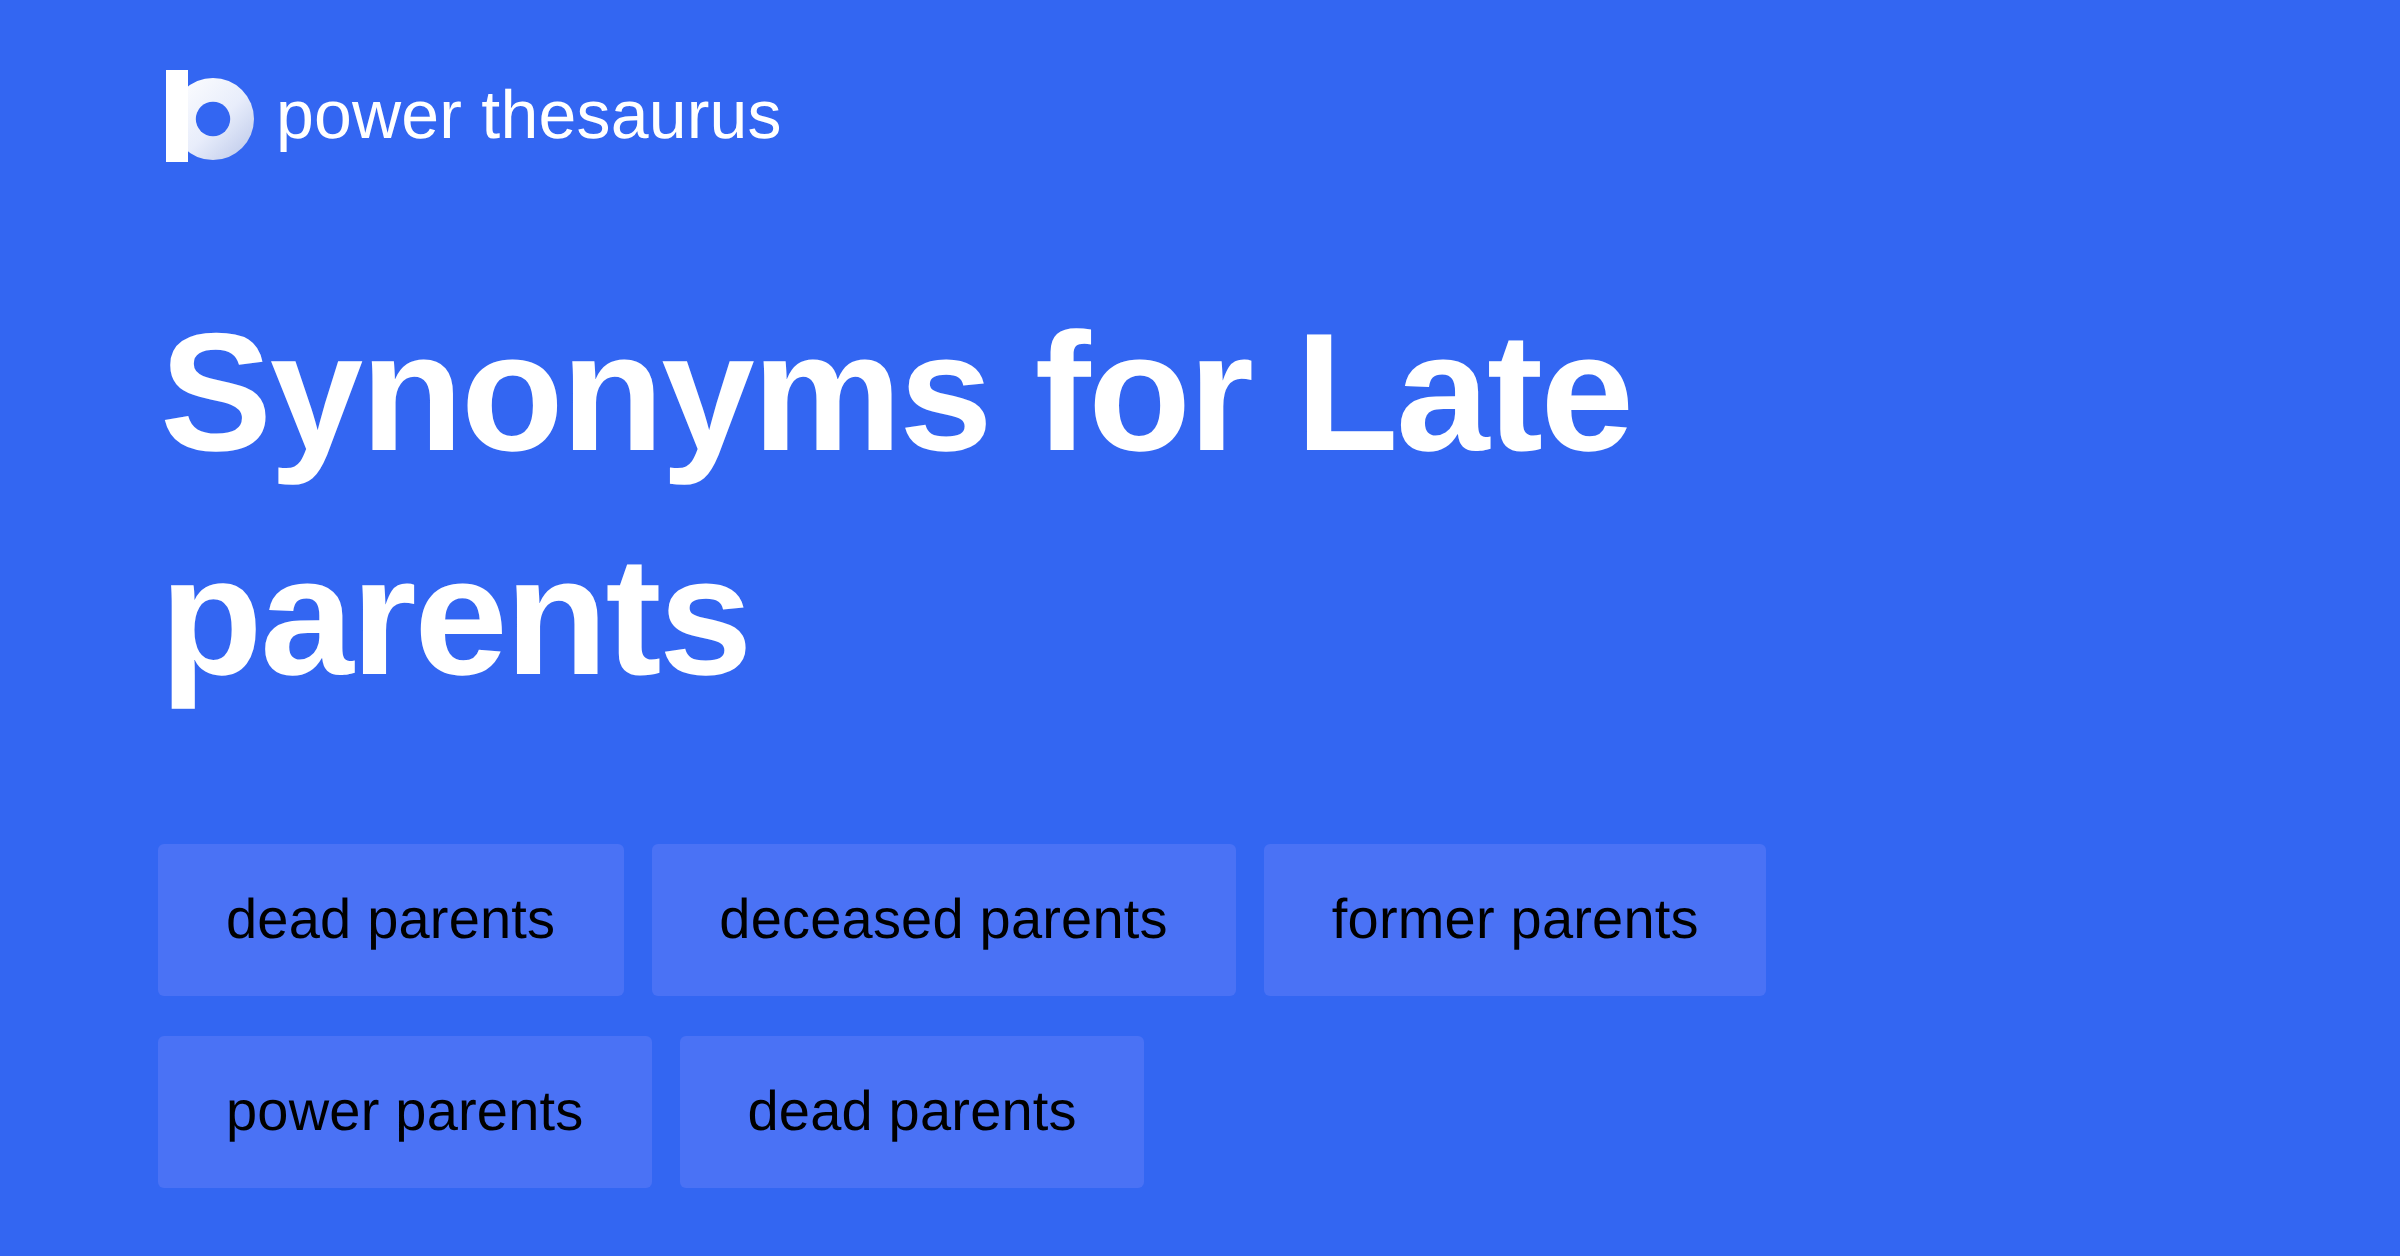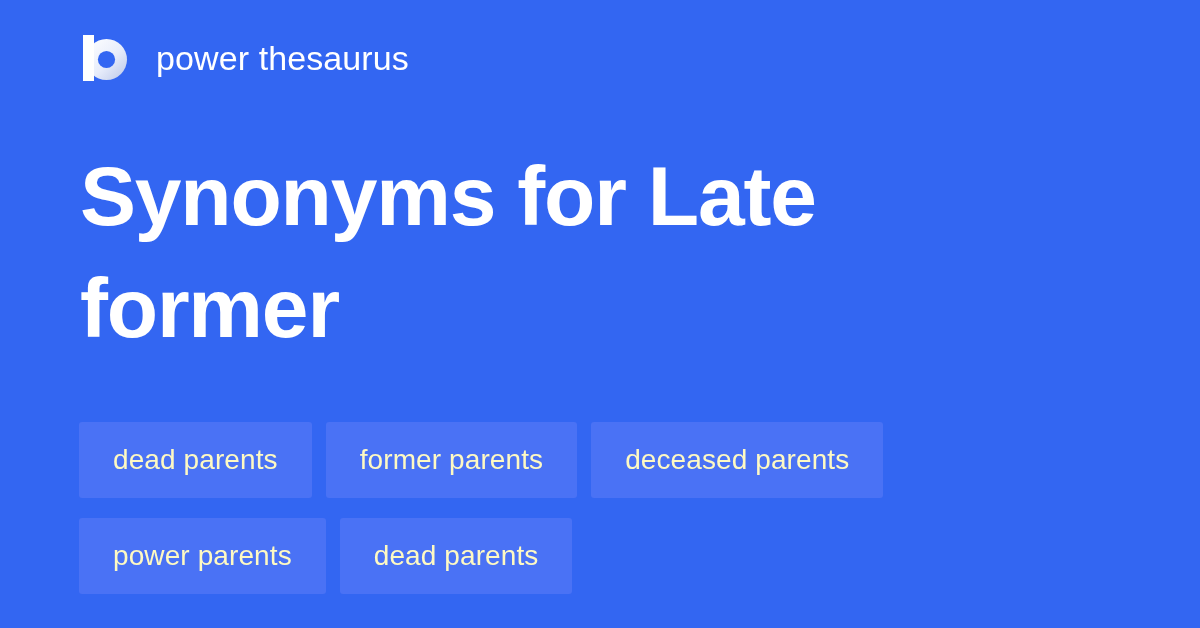--- a/index.html
+++ b/index.html
@@ -24,21 +24,21 @@
     background: #3366f2;
   }
 
   
   .brand {
     position: absolute;
     left: 80px;
     top: 30px;
     display: flex;
     align-items: center;
-    gap: 26px;
+    gap: 8px;
     height: 56px;
   }
 
   .brand-mark {
     width: 50px;
     height: 50px;
     display: block;
     flex: 0 0 auto;
   }
 
@@ -78,21 +78,21 @@
   }
 
   .chip {
     height: 76px;
     background: #4a72f5;
     border-radius: 3px;
     display: flex;
     align-items: center;
     justify-content: center;
     padding: 0 34px;
-    color: #fef9c3;
+    color: #000000;
     font-size: 28px;
     font-weight: 400;
     letter-spacing: 0.1px;
     line-height: 1;
     white-space: nowrap;
     cursor: pointer;
   }
 </style>
 </head>
 <body>
@@ -114,31 +114,31 @@
       <circle cx="26.5" cy="26.5" r="20.5" fill="url(#bowlGrad)"></circle>
 
       <circle cx="26.5" cy="26.5" r="8.6" fill="#3366f2"></circle>
 
       <rect x="3" y="2" width="11" height="46" fill="#ffffff"></rect>
     </svg>
     <span class="brand-name">power thesaurus</span>
   </div>
 
   <h1 class="headline">Synonyms for Late
-former</h1>
+parents</h1>
 
   <div class="chips">
     <div class="chip">
       <span>dead parents</span>
     </div>
     <div class="chip">
-      <span>former parents</span>
+      <span>deceased parents</span>
     </div>
     <div class="chip">
-      <span>deceased parents</span>
+      <span>former parents</span>
     </div>
     <div class="chip">
       <span>power parents</span>
     </div>
     <div class="chip">
       <span>dead parents</span>
     </div>
   </div>
 
 </div>

